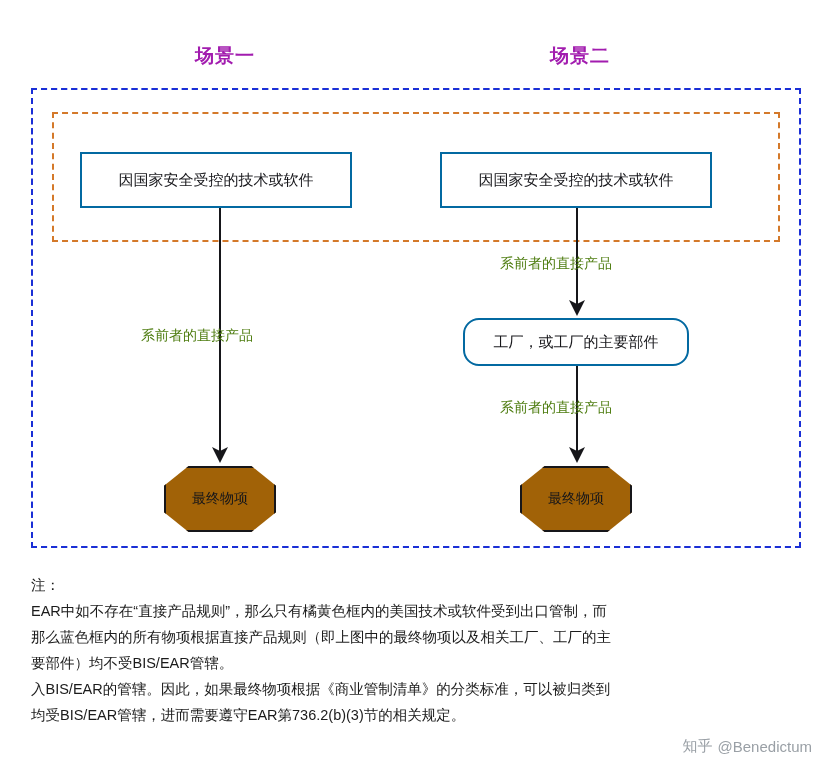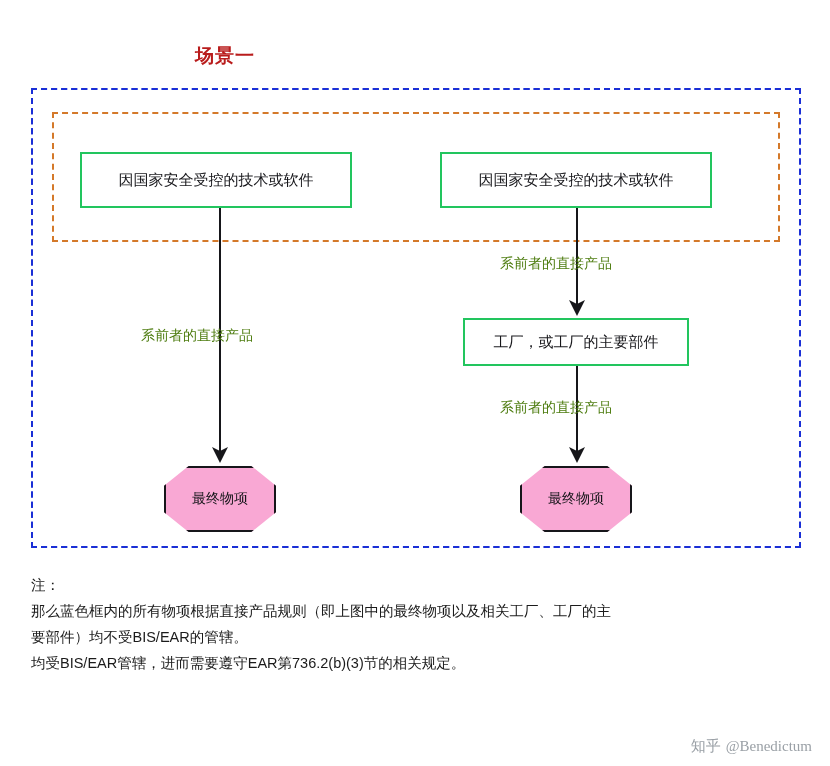--- a/index.html
+++ b/index.html
@@ -21,21 +21,21 @@
     top: 0;
     width: 830px;
     height: 766px;
   }
   .abs { position: absolute; }
 
   
   .scenario-title {
     font-size: 19px;
     font-weight: bold;
-    color: #b91c1c;
+    color: #a21caf;
     text-align: center;
     letter-spacing: 1px;
   }
   #title-1 { left: 135px; top: 43px; width: 180px; }
   #title-2 { left: 490px; top: 43px; width: 180px; }
 
   
   #blue-frame {
     left: 31px;
     top: 88px;
@@ -57,40 +57,40 @@
     left: 52px;
     top: 112px;
     width: 728px;
     height: 130px;
     border: 2px dashed #d4792a;
     box-sizing: border-box;
   }
 
   
   .node-box {
-    border: 2px solid #22c55e;
+    border: 2px solid #0369a1;
     background: #ffffff;
     box-sizing: border-box;
     display: flex;
     align-items: center;
     justify-content: center;
     font-size: 15px;
     color: #16161a;
     text-align: center;
     padding: 0 8px;
   }
   #box-s1-tech { left: 80px;  top: 152px; width: 272px; height: 56px; }
   #box-s2-tech { left: 440px; top: 152px; width: 272px; height: 56px; }
-  #box-s2-plant{ left: 463px; top: 318px; width: 226px; height: 48px; }
+  #box-s2-plant{ left: 463px; top: 318px; width: 226px; height: 48px; border-radius: 16px; }
 
   
   .octagon {
     width: 112px;
     height: 66px;
-    background: #f9a8d4;
+    background: #a16207;
     border: 2px solid #16161a;
     box-sizing: border-box;
     display: flex;
     align-items: center;
     justify-content: center;
     font-size: 14px;
     color: #16161a;
     text-align: center;
     -webkit-clip-path: polygon(22% 0%, 78% 0%, 100% 30%, 100% 70%, 78% 100%, 22% 100%, 0% 70%, 0% 30%);
     clip-path: polygon(22% 0%, 78% 0%, 100% 30%, 100% 70%, 78% 100%, 22% 100%, 0% 70%, 0% 30%);
@@ -129,33 +129,33 @@
 
   
   #watermark {
     right: 18px;
     bottom: 10px;
     font-size: 15px;
     color: #9aa0a6;
     display: flex;
     align-items: center;
     gap: 5px;
-    font-family: Liberation Serif, serif;
   }
   #watermark .zhihu-logo {
     font-size: 15px;
     color: #9aa0a6;
   }
 </style>
 </head>
 <body>
 
 <div id="stage">
 
   <div class="abs scenario-title" id="title-1">场景一</div>
+  <div class="abs scenario-title" id="title-2">场景二</div>
 
   <div class="abs" id="blue-frame"></div>
 
   <div class="abs" id="orange-frame"></div>
 
   <svg class="abs" id="arrows" viewBox="0 0 830 766">
     <defs>
       <marker id="ah" markerWidth="10" markerHeight="10" refX="5" refY="5" orient="auto" markerUnits="strokeWidth">
         <path d="M1,1 L9,5 L1,9 L3,5 z" fill="#16161a"></path>
       </marker>
@@ -178,22 +178,24 @@
   <div class="abs oct-wrap" id="oct-s2">
     <div class="octagon">最终物项</div>
   </div>
 
   <div class="abs arrow-label" id="lbl-s1">系前者的直接产品</div>
   <div class="abs arrow-label" id="lbl-s2-a">系前者的直接产品</div>
   <div class="abs arrow-label" id="lbl-s2-b">系前者的直接产品</div>
 
   <div class="abs" id="note">
     <div class="note-line note-head">注：</div>
+    <div class="note-line">EAR中如不存在“直接产品规则”，那么只有橘黄色框内的美国技术或软件受到出口管制，而</div>
     <div class="note-line">那么蓝色框内的所有物项根据直接产品规则（即上图中的最终物项以及相关工厂、工厂的主</div>
-    <div class="note-line">要部件）均不受BIS/EAR的管辖。</div>
+    <div class="note-line">要部件）均不受BIS/EAR管辖。</div>
+    <div class="note-line">入BIS/EAR的管辖。因此，如果最终物项根据《商业管制清单》的分类标准，可以被归类到</div>
     <div class="note-line">均受BIS/EAR管辖，进而需要遵守EAR第736.2(b)(3)节的相关规定。</div>
   </div>
 
   <div class="abs" id="watermark">
     <span class="zhihu-logo">知乎</span>
     <span>@Benedictum</span>
   </div>
 
 </div>
 

